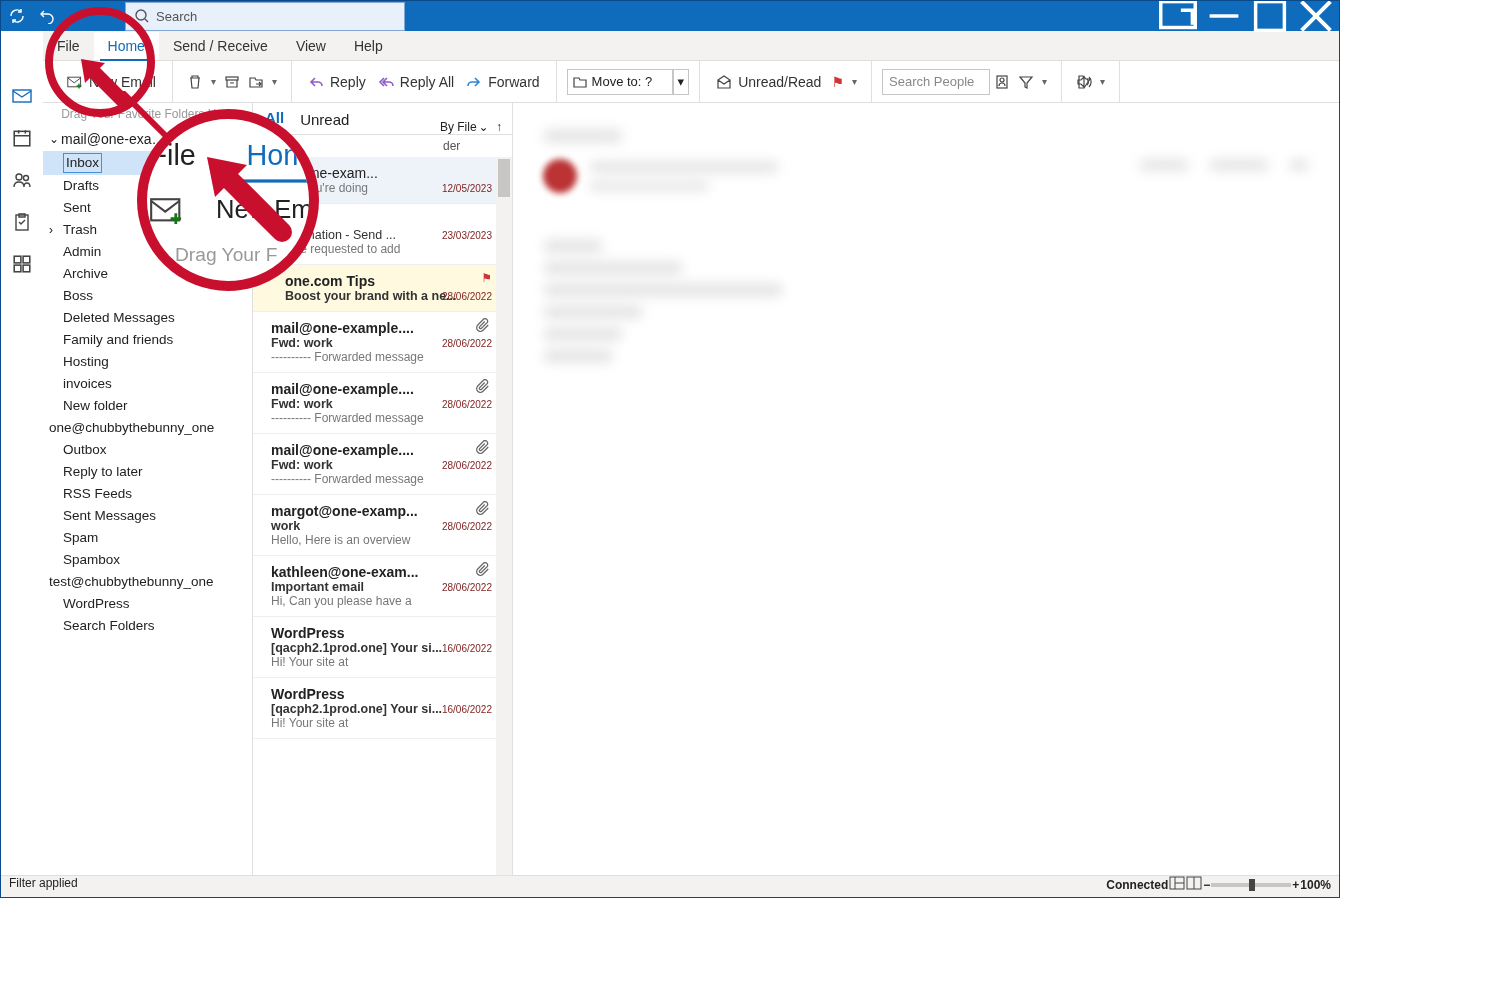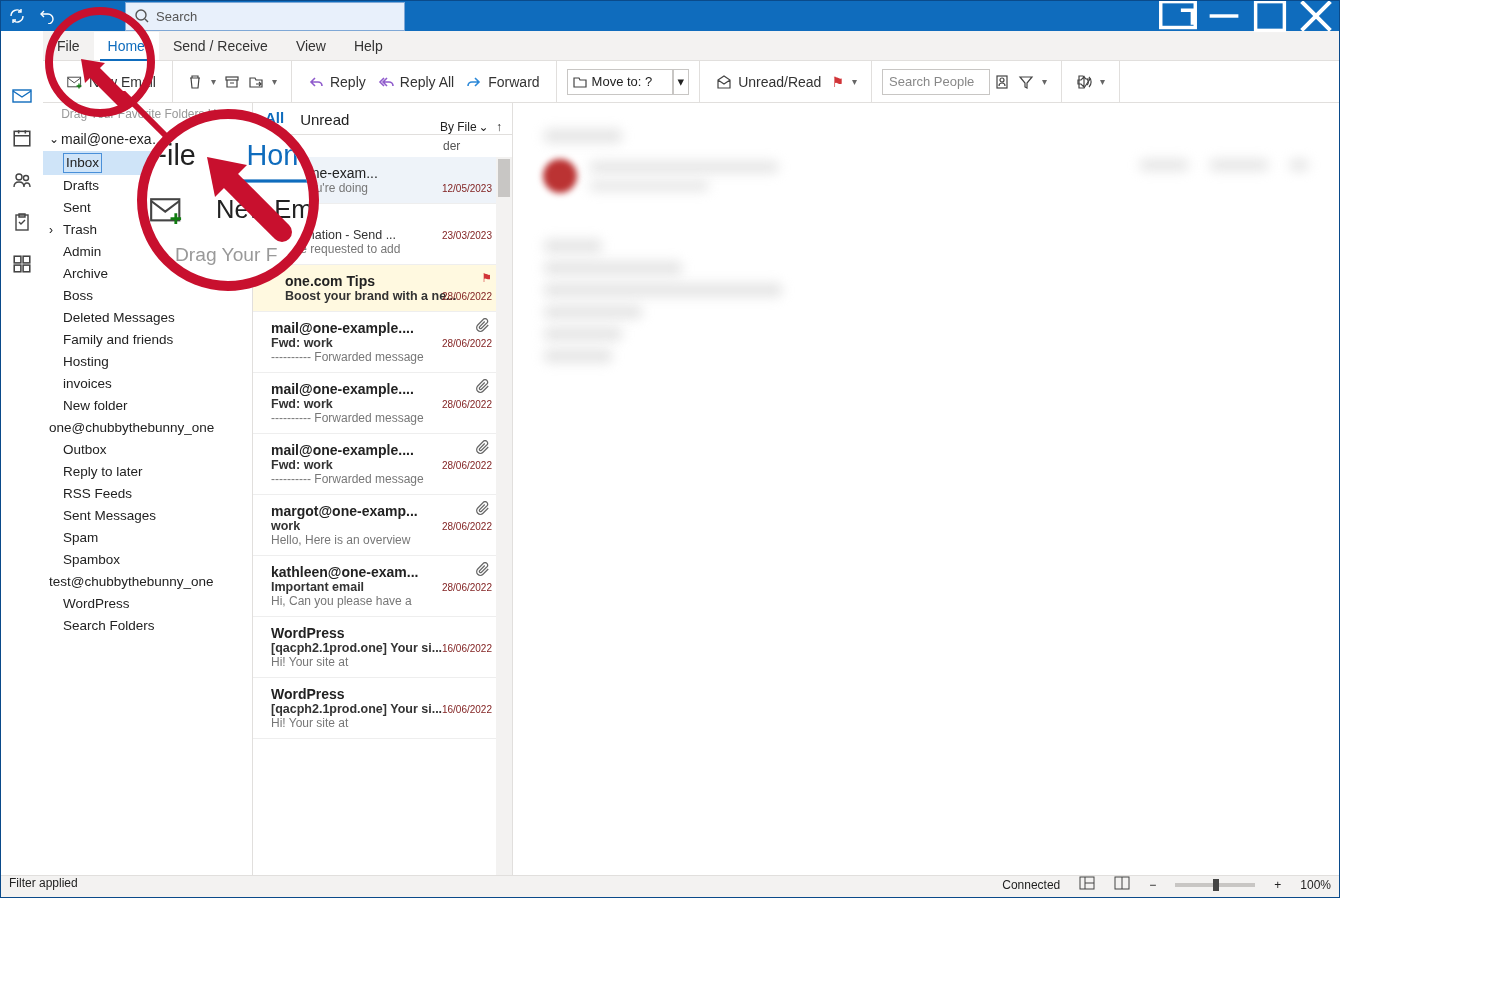--- a/index.html
+++ b/index.html
@@ -56,21 +56,21 @@
   .mi.bold .from, .mi.bold .subj { font-weight:700;}
   .mi .subj { font-size:12.5px; color:#333; white-space:nowrap; overflow:hidden; text-overflow:ellipsis;}
   .mi .prev { font-size:12px; color:#777; white-space:nowrap; overflow:hidden; text-overflow:ellipsis;}
   .mi .date { position:absolute; right:20px; top:26px; font-size:10px; color:#7f1d1d;}
   .mi .attach { position:absolute; right:22px; top:6px; color:#666;}
   .mi .flag { position:absolute; right:20px; top:6px; color:#d13438; font-size:12px;}
   .reading { flex:1; background:#fff; padding:18px 30px; position:relative;}
   .blur-line { height:14px; background:#ccc; border-radius:7px; filter:blur(6px); opacity:.5; margin:8px 0;}
   .reading .avatar { width:34px; height:34px; border-radius:50%; background:#b33; filter:blur(3px); display:inline-block; vertical-align:middle;}
   .status { position:absolute; left:0; right:0; bottom:0; height:22px; background:#f3f2f1; border-top:1px solid #e1dfdd; font-size:12px; display:flex; align-items:flex-start; padding:0 8px;}
-  .status .right { margin-left:auto; display:flex; align-items:center; gap:19px;}
+  .status .right { margin-left:auto; display:flex; align-items:center; gap:1px;font-weight:bold;}
   .zoom-track { width:80px; height:4px; background:#c8c6c4; position:relative;}
   .zoom-track .knob { position:absolute; left:38px; top:-4px; width:6px; height:12px; background:#444;}
   
   .anno-circle-small { position:absolute; width:110px; height:110px; border:8px solid #c8102e; border-radius:50%; left:44px; top:6px; z-index:60;}
   .anno-arrow-small { position:absolute; left:74px; top:52px; z-index:61; }
   .anno-circle-big { position:absolute; width:182px; height:182px; border:10px solid #c8102e; border-radius:50%; left:136px; top:108px; z-index:60; background:#fff; overflow:hidden;}
   .anno-circle-big .zoom { position:absolute; left:-20px; top:14px; transform:scale(1.6); transform-origin:top left; width:240px;}
   .anno-circle-big .zoom .ztab { display:inline-block; padding:4px 14px; font-size:18px;}
   .anno-circle-big .zoom .ztab.home { color:#0f6cbd; position:relative;}
   .anno-circle-big .zoom .ztab.home::after{content:"";position:absolute;left:6px;right:6px;bottom:-2px;height:2px;background:#0f6cbd;}

